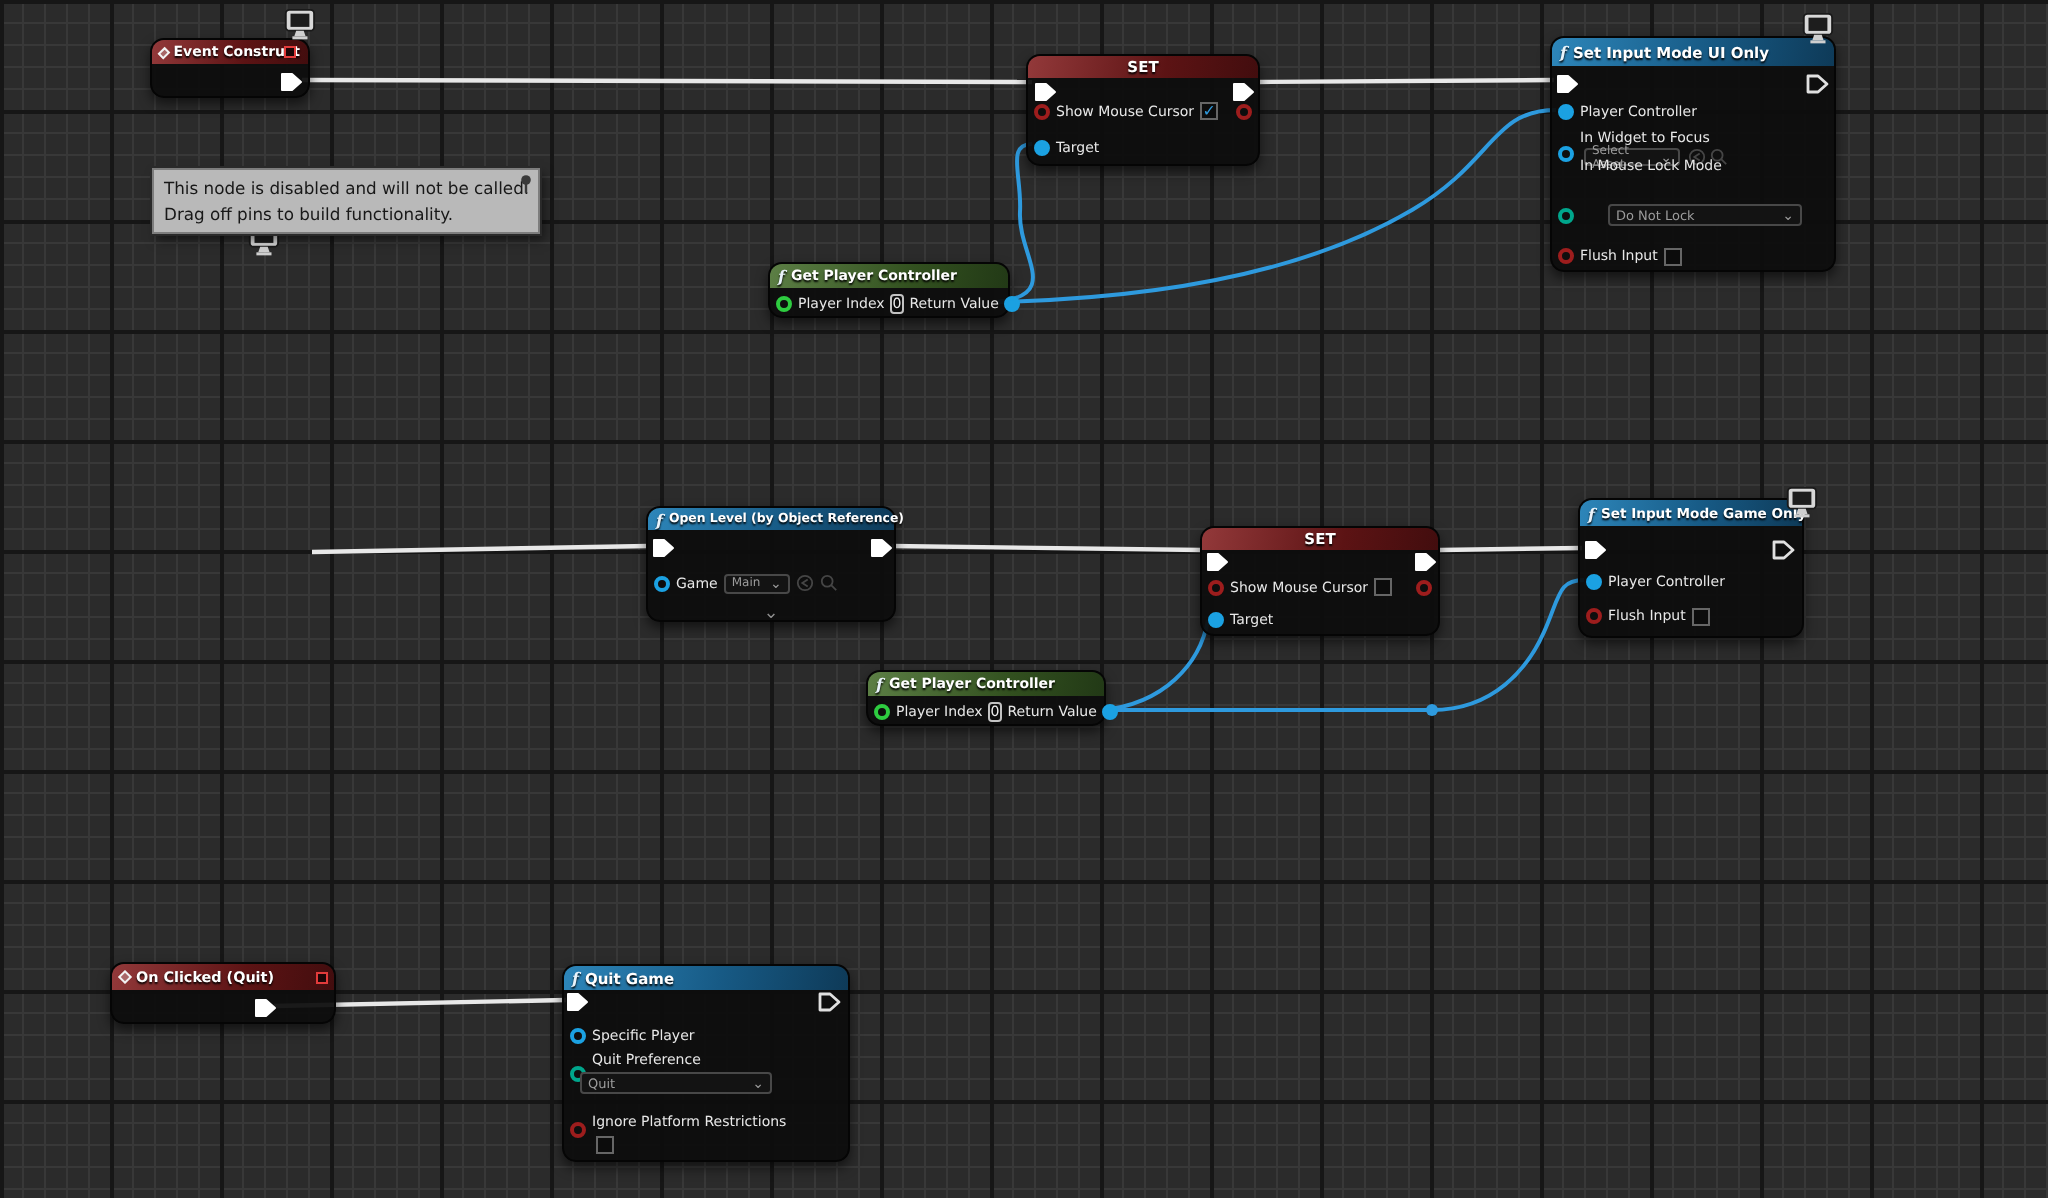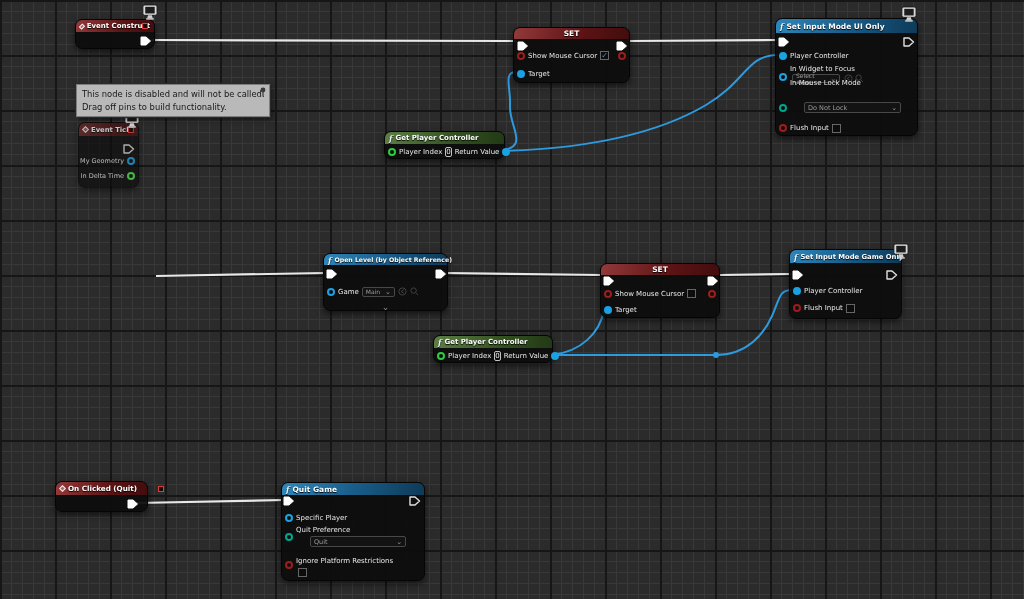--- a/index.html
+++ b/index.html
@@ -101,38 +101,20 @@
 
   <div class="tooltip">
     <div>This node is disabled and will not be called.</div>
     <div>Drag off pins to build functionality.</div>
     <svg class="pinicon" width="8" height="10" viewBox="0 0 8 10">
         <circle cx="4" cy="3" r="2.4" fill="#3a3a3a"></circle>
         <rect x="3.4" y="5" width="1.2" height="4.4" fill="#3a3a3a"></rect>
       </svg>
   </div>
 
-  <div class="node dis" style="left:78px;top:122px;width:61px;height:66px;">
-    <div class="hdr hdr-event-dis" style="height:13px;font-size:6.8px;">
-      <span class="evicon"></span>
-      <span>Event Tick</span>
-    </div>
-    <span class="delg" style="left:49px;top:3.5px;"></span>
-    <svg class="ep hollow" style="left:44px;top:20px;" width="12" height="12" viewBox="0 0 12 12">
-        <path d="M1,2 h5 l4.5,4 L6,10 H1 z"></path>
-      </svg>
-    <div class="row" style="top:34px;justify-content:flex-end;font-size:6.5px;">
-      <span>My Geometry</span>
-      <span class="dp" style="--c:#1ba1e2"></span>
-    </div>
-    <div class="row" style="top:49px;justify-content:flex-end;font-size:6.5px;">
-      <span>In Delta Time</span>
-      <span class="dp" style="--c:#52e84c"></span>
-    </div>
-  </div>
   <svg class="monitor" style="left:122px;top:112px;" width="19" height="17" viewBox="0 0 20 18">
     <rect x="3" y="1" width="15" height="11" rx="2" fill="#d8d8d8" stroke="#1a1a1a"></rect>
       <rect x="5.5" y="3" width="10" height="7" fill="#1d1d1d"></rect>
       <path d="M8.5 12 h4 l1 3 h-6 z" fill="#cfcfcf"></path>
       <rect x="6.5" y="15" width="8" height="1.6" fill="#cfcfcf"></rect>
   </svg>
 
   <div class="node" style="left:513px;top:27px;width:117px;height:56px;">
     <div class="hdr hdr-event" style="height:11px;font-size:7.5px;justify-content:center;">
       <span>SET</span>
@@ -305,21 +287,21 @@
     </div>
     <div class="row" style="top:13px;height:13px;">
       <span class="dp" style="--c:#2ecc40"></span>
       <span>Player Index</span>
       <span class="numbox">0</span>
       <span style="margin-left:auto;">Return Value</span>
       <span class="dp filled" style="--c:#1ba1e2"></span>
     </div>
   </div>
 
-  <div class="node" style="left:55px;top:481px;width:93px;height:31px;">
+  <div class="node" style="left:55px;top:481px;width:113px;height:31px;">
     <div class="hdr hdr-event" style="height:13px;font-size:7.2px;">
       <span class="evicon"></span>
       <span>On Clicked (Quit)</span>
     </div>
     <span class="delg" style="left:102px;top:4px;"></span>
     <svg class="ep" style="left:71px;top:16px;" width="12" height="12" viewBox="0 0 12 12">
         <path d="M1,2 h5 l4.5,4 L6,10 H1 z"></path>
       </svg>
   </div>
 
@@ -333,21 +315,21 @@
       </svg>
     <svg class="ep hollow" style="left:127px;top:12px;" width="12" height="12" viewBox="0 0 12 12">
         <path d="M1,2 h5 l4.5,4 L6,10 H1 z"></path>
       </svg>
     <div class="row" style="top:29px;height:12px;">
       <span class="dp" style="--c:#1ba1e2"></span>
       <span>Specific Player</span>
     </div>
     <span class="dp" style="--c:#00a68c;position:absolute;left:3px;top:50px;"></span>
     <span class="sublabel" style="left:14px;top:43px;">Quit Preference</span>
-    <span class="dd" style="position:absolute;left:28px;top:53px;width:96px;height:11px;font-size:6.5px;">
+    <span class="dd" style="position:absolute;left:8px;top:53px;width:96px;height:11px;font-size:6.5px;">
       <span>Quit</span>
         <span class="chev">⌄</span>
     </span>
     <span class="dp" style="--c:#9d1d1d;position:absolute;left:3px;top:78px;"></span>
     <span class="sublabel" style="left:14px;top:74px;">Ignore Platform Restrictions</span>
     <span class="chk" style="position:absolute;left:16px;top:85px;"></span>
   </div>
 
 </div>
 

